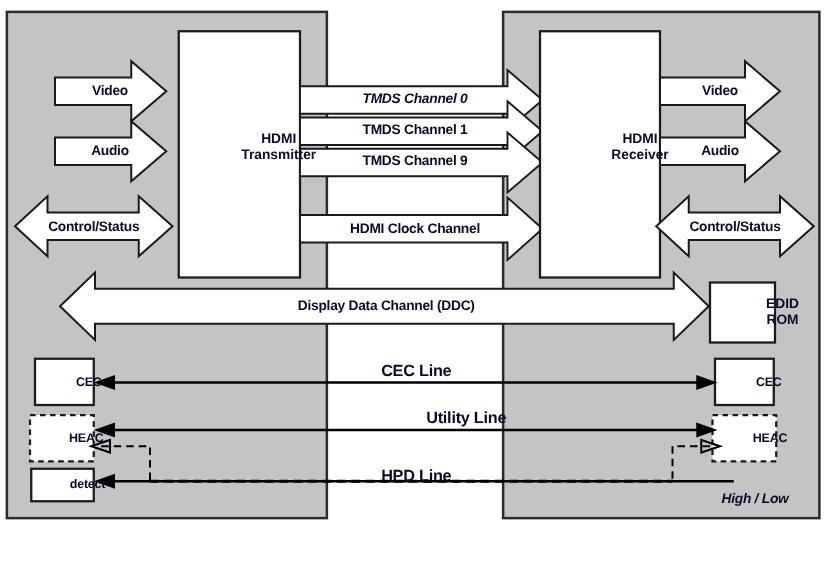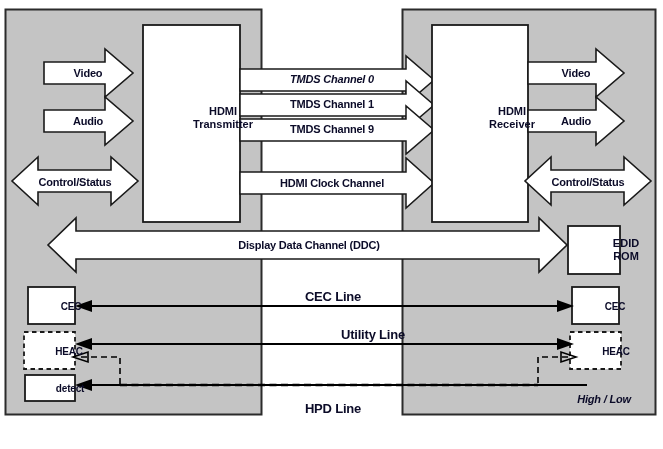--- a/index.html
+++ b/index.html
@@ -192,18 +192,18 @@
 
   <div class="lbl c t-10" style="left:51px; top:306px;">CEC</div>
   <div class="lbl c t-10" style="left:49px; top:351px;">HEAC</div>
   <div class="lbl c t-10" style="left:50px; top:388px;">detect</div>
 
   <div class="lbl c t-10" style="left:595px; top:306px;">CEC</div>
   <div class="lbl c t-10" style="left:596px; top:351px;">HEAC</div>
 
   <div class="lbl c t-13" style="left:333px; top:296px;">CEC Line</div>
   <div class="lbl c t-13" style="left:333px; top:334px;margin-left:40px;">Utility Line</div>
-  <div class="lbl c t-13" style="left:333px; top:408px;">HPD Line</div>
+  <div class="lbl c t-13" style="left:333px; top:380px;">HPD Line</div>
 
   <div class="lbl c t-11" style="left:604px; top:399px;font-style:italic;">High / Low</div>
 
 
 </div>
 
 </body></html>

